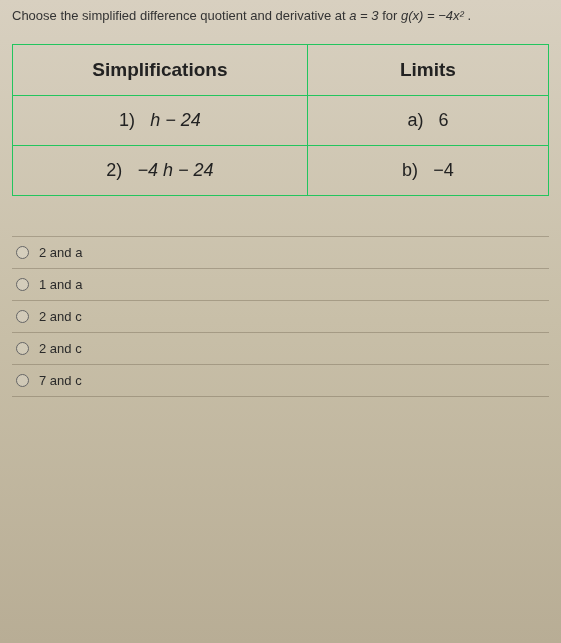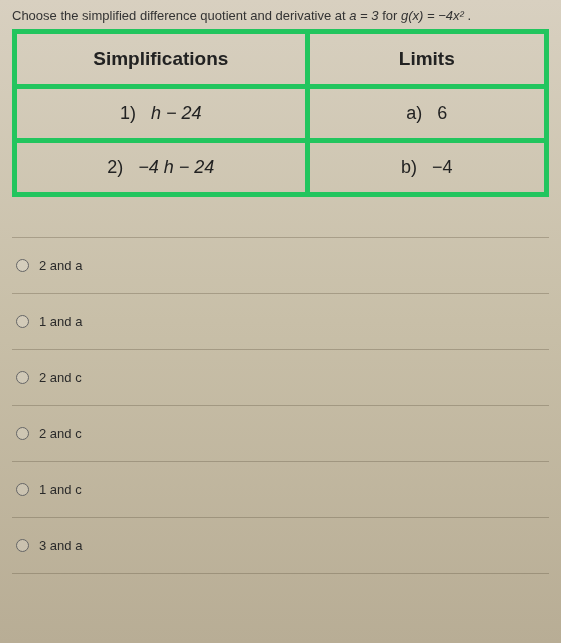--- a/index.html
+++ b/index.html
@@ -11,33 +11,33 @@
       width: 561px;
       height: 643px;
       background: linear-gradient(to bottom, #d8d0c0 0%, #c8bfa8 50%, #b8ad95 100%);
       font-family: Arial, sans-serif;
       color: #2a2a2a;
       padding: 8px 12px;
       overflow: hidden;
     }
     .prompt {
       font-size: 13px;
-      margin-bottom: 6px;
+      margin-bottom: 21px;
       color: #333;
     }
     .prompt .eq {
       font-style: italic;
     }
     table.main {
       border-collapse: collapse;
       width: 100%;
       margin-bottom: 30px;
     }
     table.main th, table.main td {
-      border: 5px solid #22c55e;
+      border: 1px solid #22c55e;
       padding: 14px 8px;
       text-align: center;
       font-size: 18px;
       color: #222;
     }
     table.main th {
       font-weight: bold;
       font-size: 19px;
     }
     table.main th:first-child {
@@ -51,21 +51,21 @@
       margin-right: 10px;
     }
     .italic {
       font-style: italic;
     }
     .options {
       margin-top: 40px;
     }
     .option-row {
       border-bottom: 1px solid rgba(100,90,70,0.35);
-      padding: 20px 4px;
+      padding: 8px 4px;
       display: flex;
       align-items: center;
       font-size: 13px;
       color: #2a2a2a;
     }
     .option-row:first-child {
       border-top: 1px solid rgba(100,90,70,0.35);
     }
     .radio {
       width: 13px;
@@ -134,19 +134,15 @@
   <div class="option-row">
     <span class="radio"></span>
     <span>2 and c</span>
   </div>
   <div class="option-row">
     <span class="radio"></span>
     <span>2 and c</span>
   </div>
   <div class="option-row">
     <span class="radio"></span>
-    <span>1 and c</span>
-  </div>
-  <div class="option-row">
-    <span class="radio"></span>
-    <span>3 and a</span>
+    <span>7 and c</span>
   </div>
 </div>
 
 </body></html>

